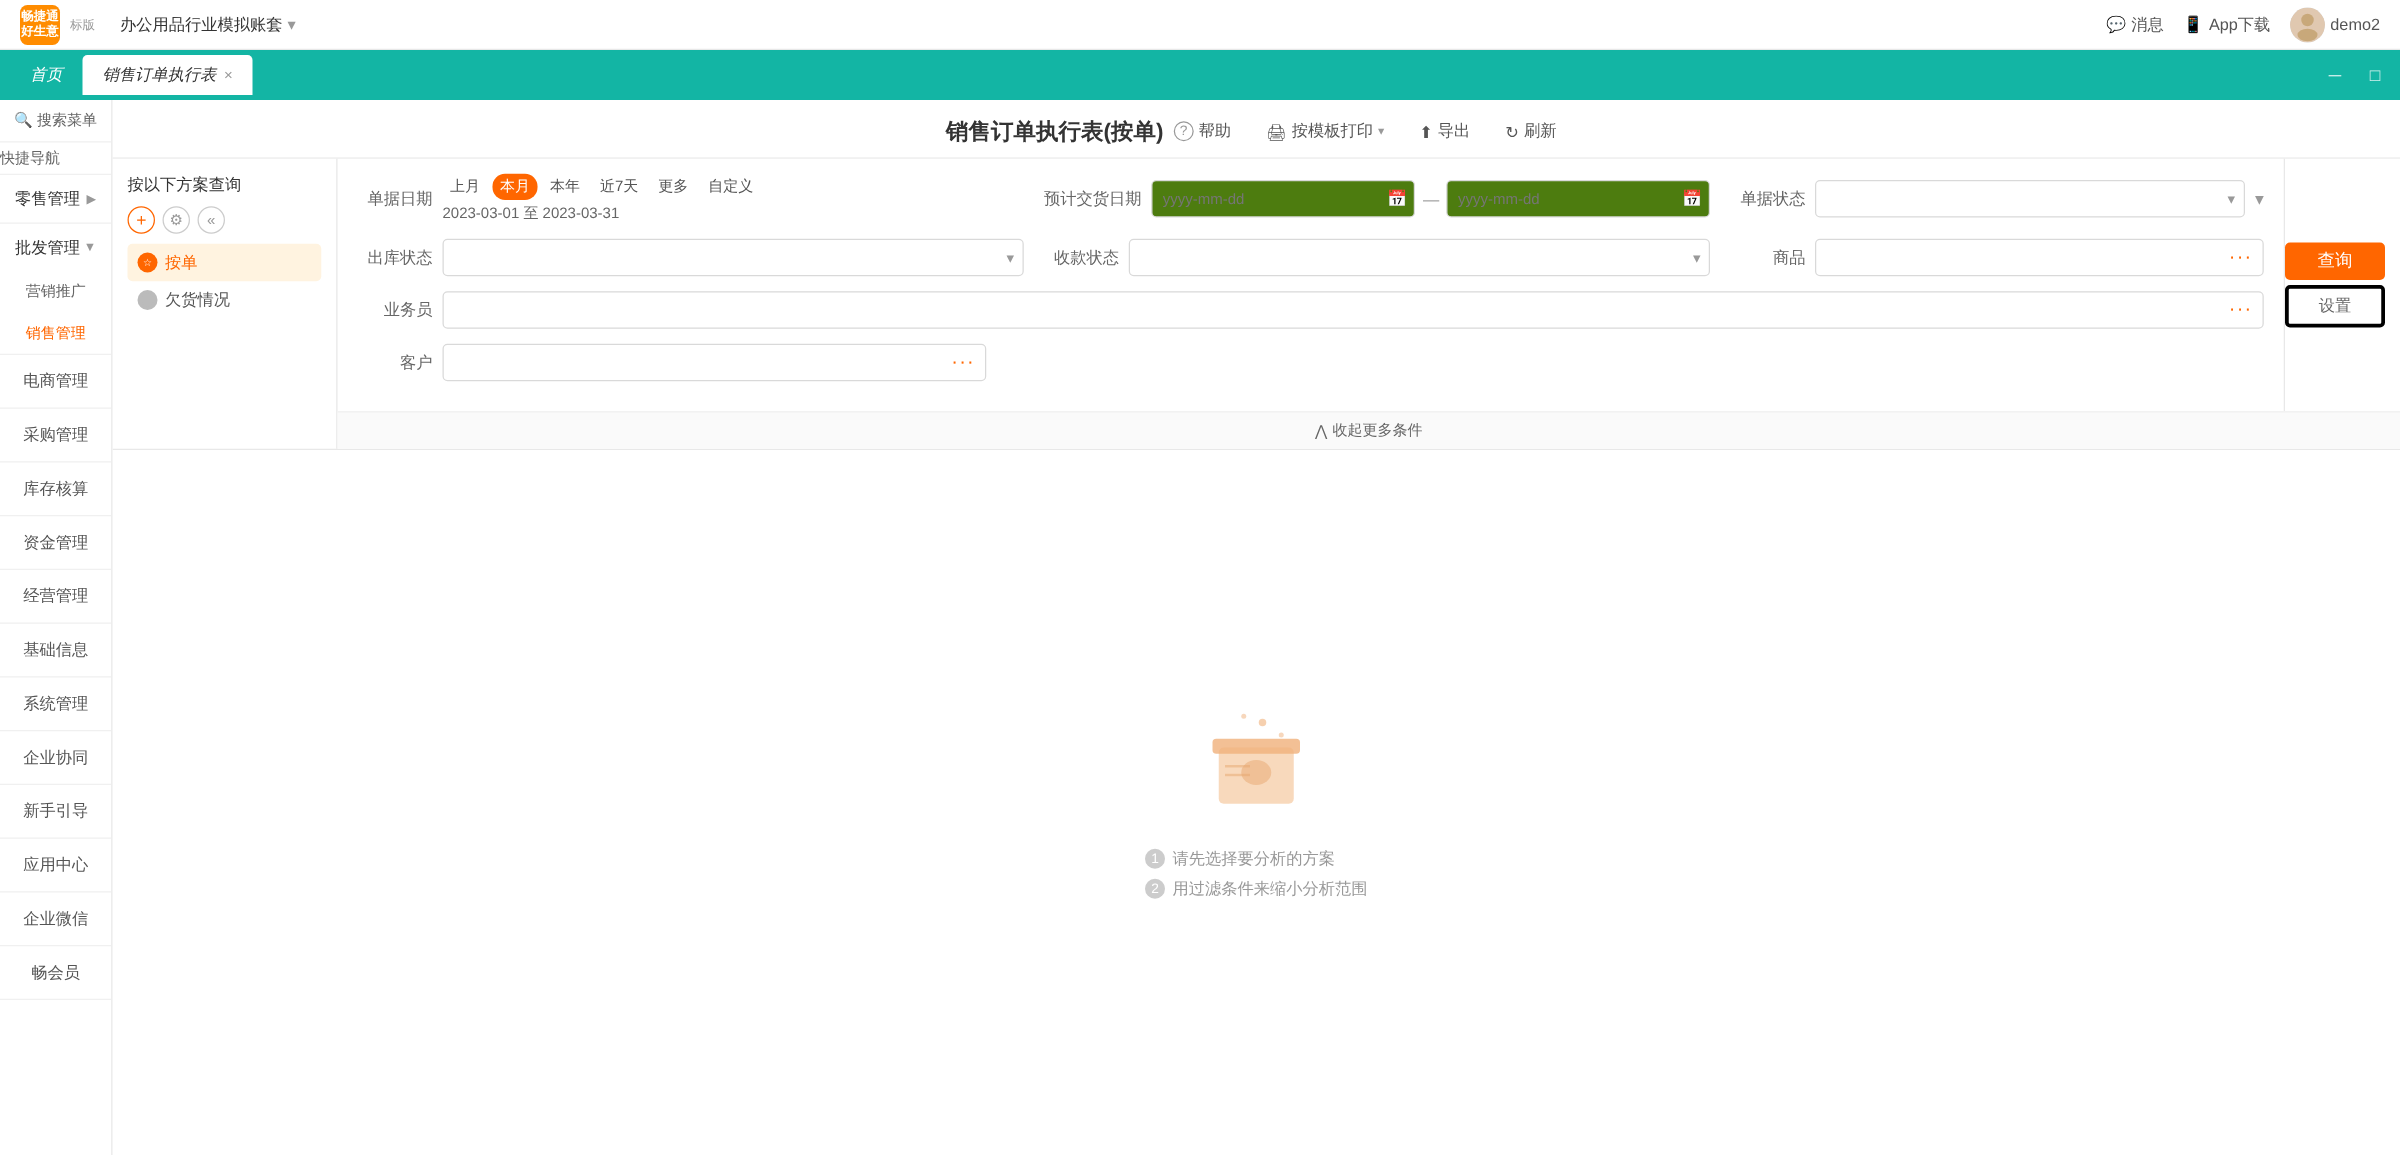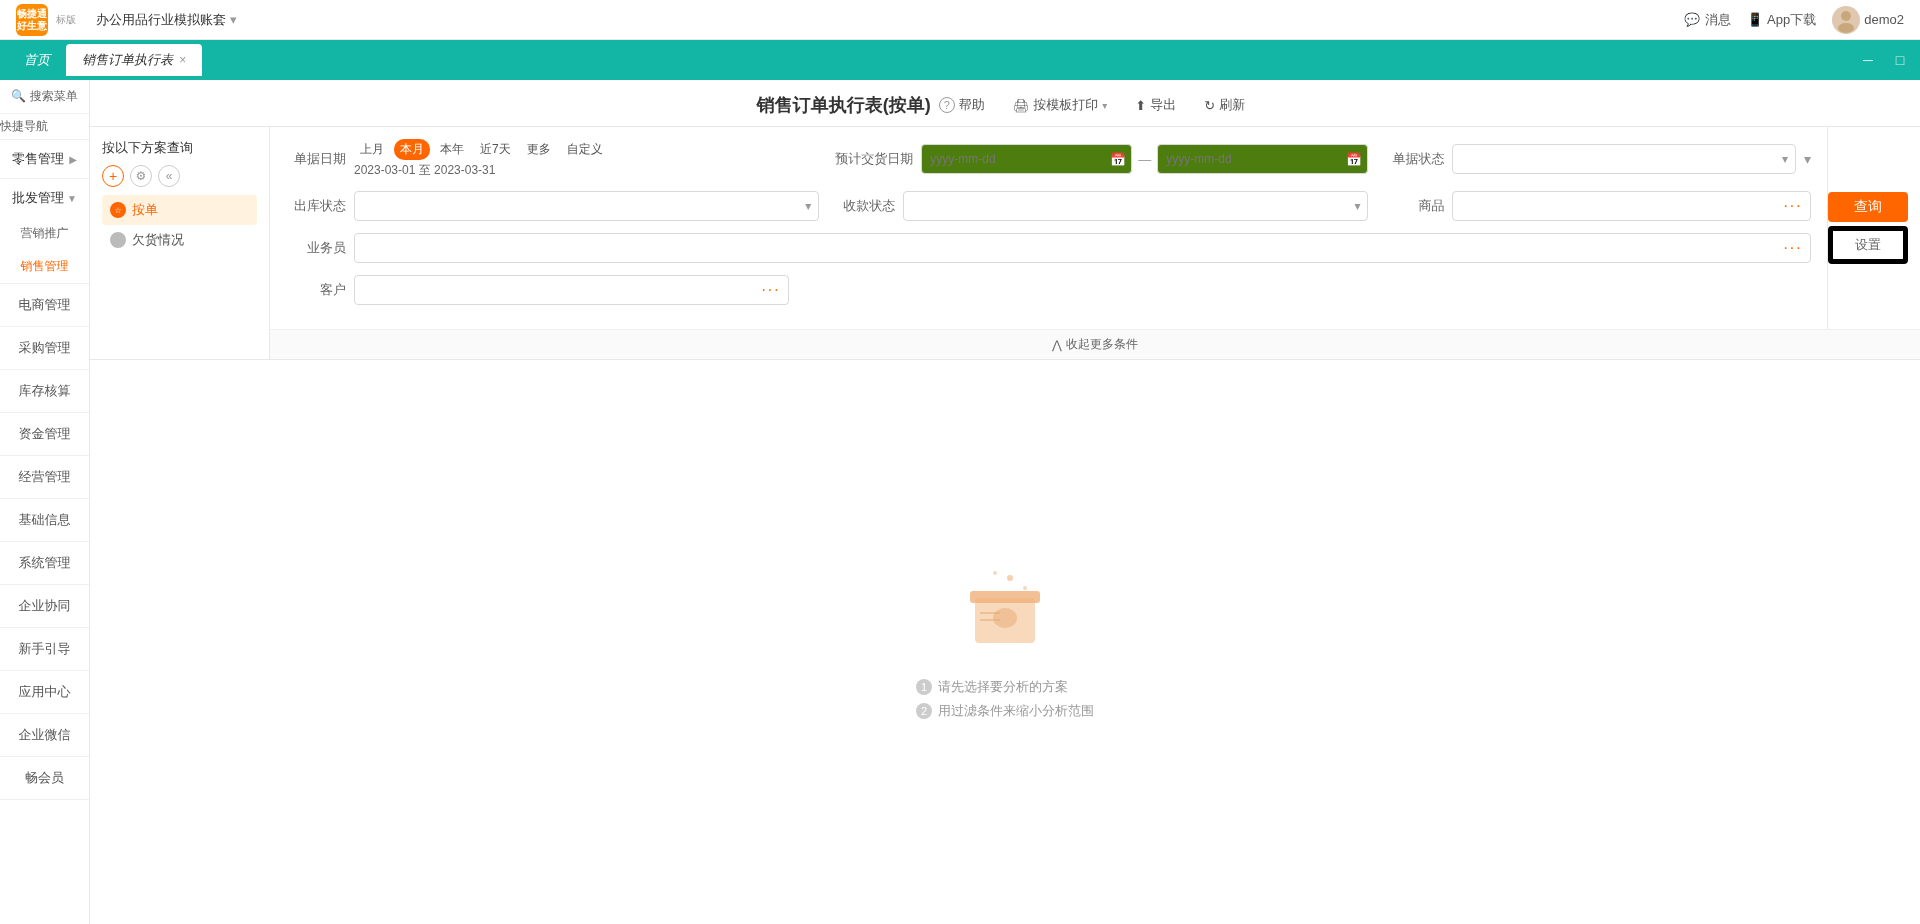--- a/index.html
+++ b/index.html
@@ -379,21 +379,21 @@
       font-size: 14px;
       cursor: pointer;
       display: block;
       width: 80px;
       text-align: center;
       margin-bottom: 4px;
     }
     .setup-btn {
       background: #fff;
       color: #666;
-      border: 5px solid #000000;
+      border: 3px solid #000000;
       border-radius: 4px;
       padding: 5px 20px;
       font-size: 13px;
       cursor: pointer;
       display: block;
       width: 80px;
       text-align: center;
     }
     .query-btn-area {
       display: flex;

